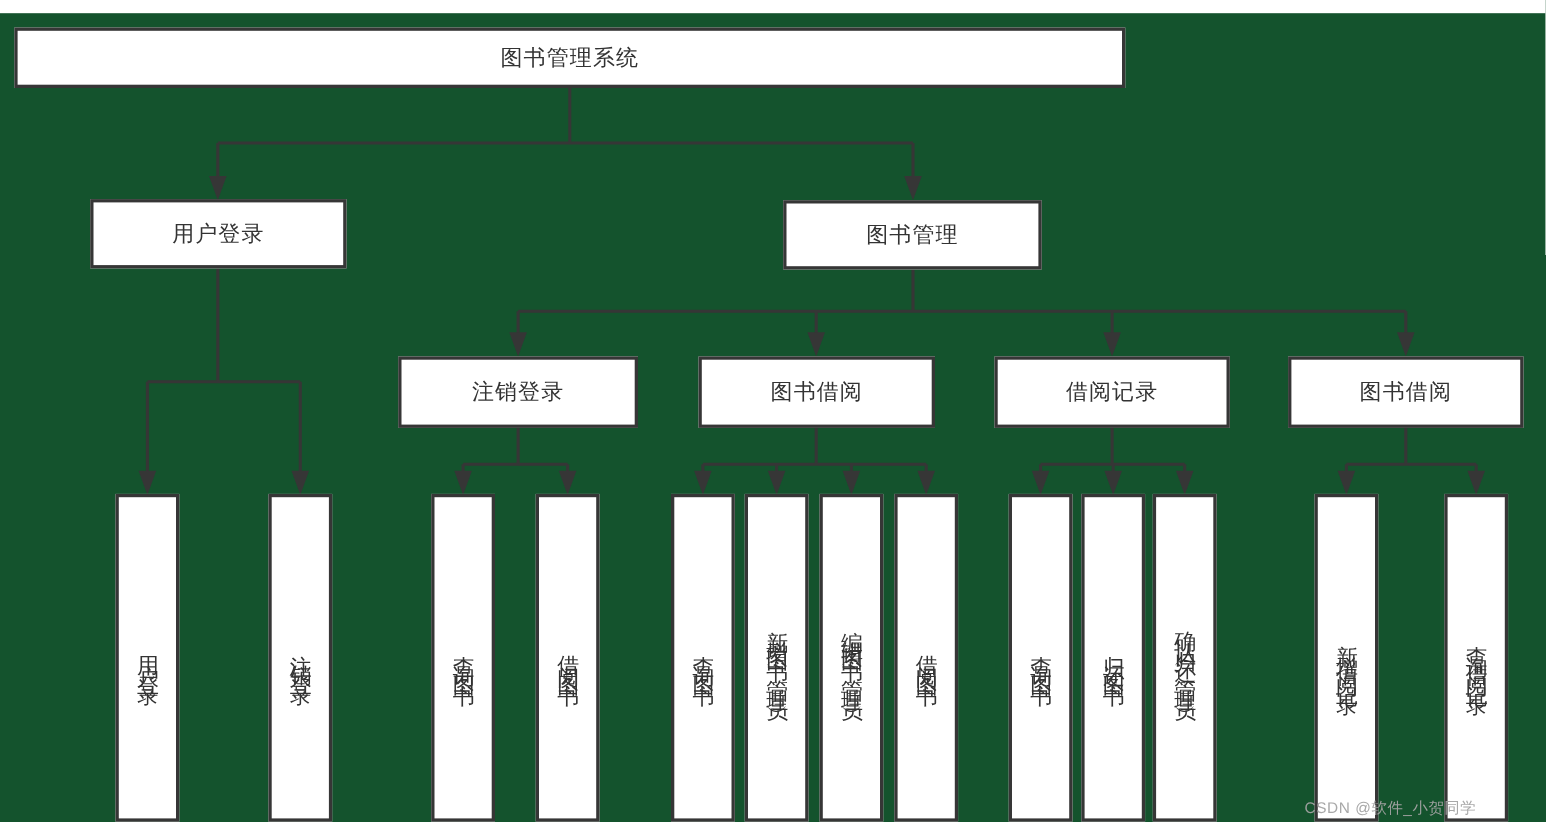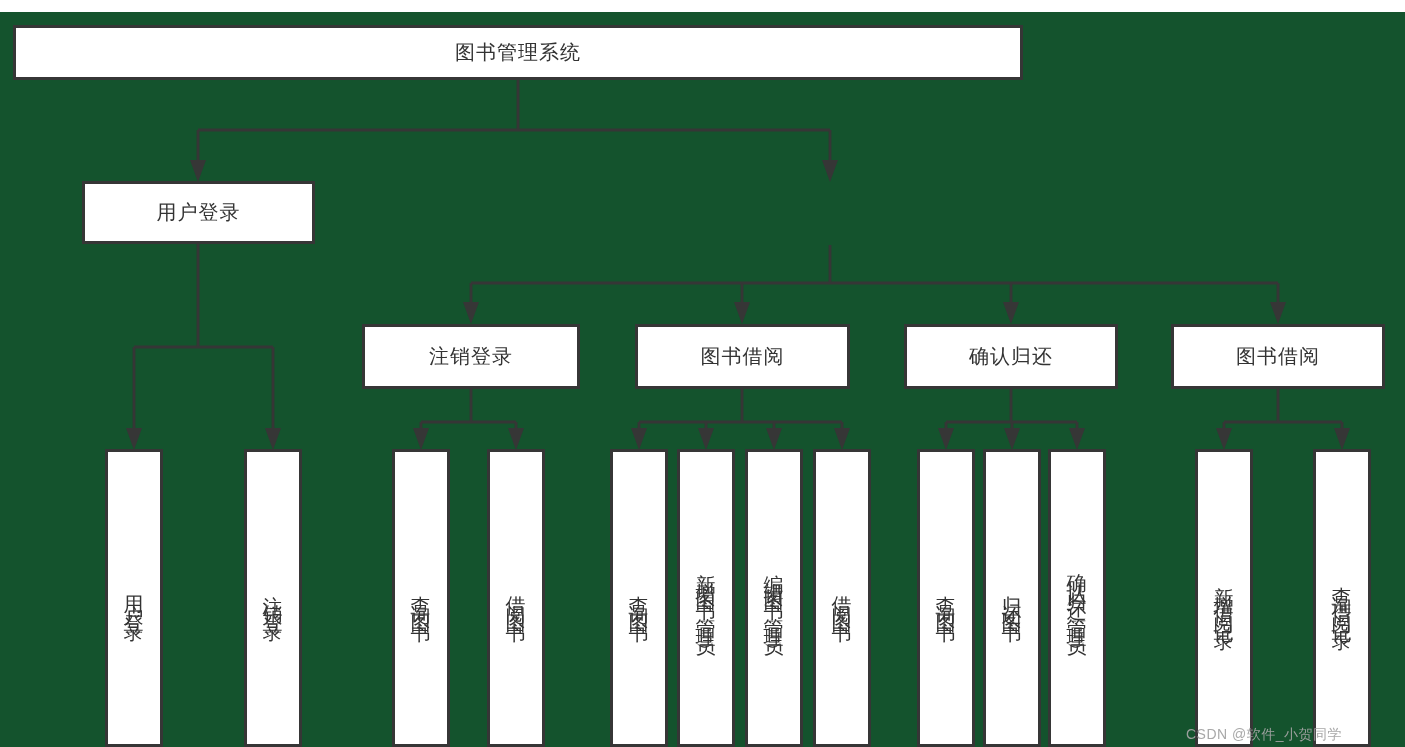--- a/index.html
+++ b/index.html
@@ -120,29 +120,32 @@
     </g>
   </svg>
 
   <div class="node" style="left:13px; top:13px; width:1010px; height:55px;">
     <span class="lbl">图书管理系统</span>
   </div>
 
   <div class="node" style="left:82px; top:169px; width:233px; height:63px;">
     <span class="lbl">用户登录</span>
   </div>
+  <div class="node" style="left:712px; top:170px; width:235px; height:63px;">
+    <span class="lbl">图书管理</span>
+  </div>
 
   <div class="node" style="left:362px; top:312px; width:218px; height:65px;">
     <span class="lbl">注销登录</span>
   </div>
   <div class="node" style="left:635px; top:312px; width:215px; height:65px;text-align:right;">
     <span class="lbl">图书借阅</span>
   </div>
   <div class="node" style="left:904px; top:312px; width:214px; height:65px;">
-    <span class="lbl">确认归还</span>
+    <span class="lbl">借阅记录</span>
   </div>
   <div class="node" style="left:1171px; top:312px; width:214px; height:65px;">
     <span class="lbl">图书借阅</span>
   </div>
 
   <div class="node leaf" style="left:105px;">
     <span class="vlbl">用户登录</span>
   </div>
   <div class="node leaf" style="left:244px;">
     <span class="vlbl">注销登录</span>

